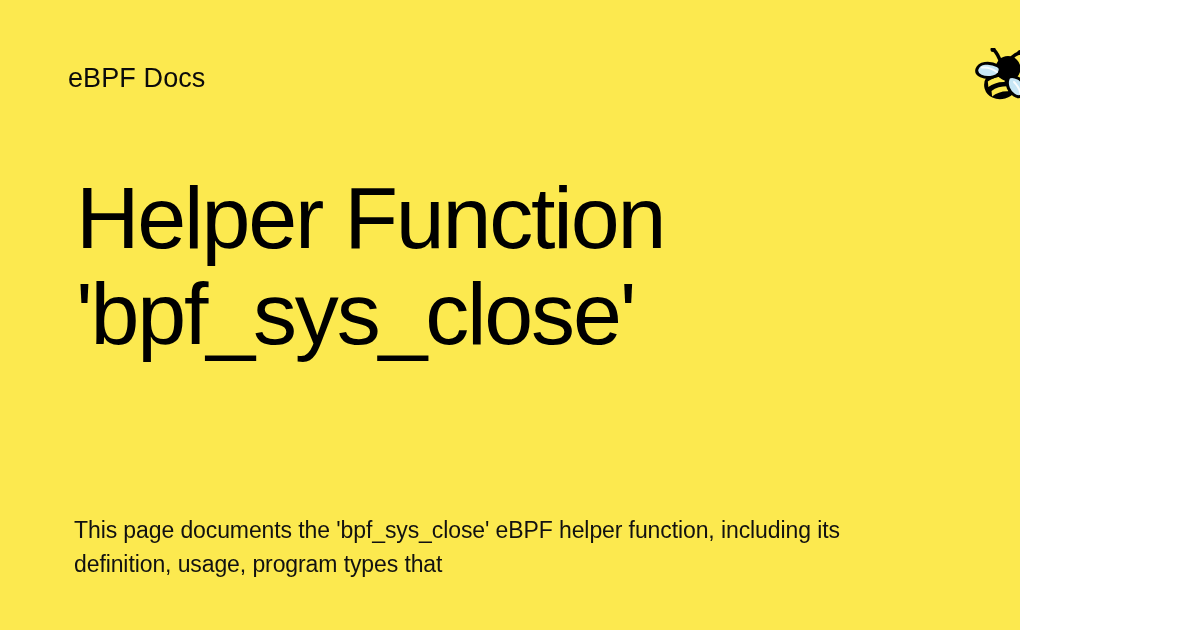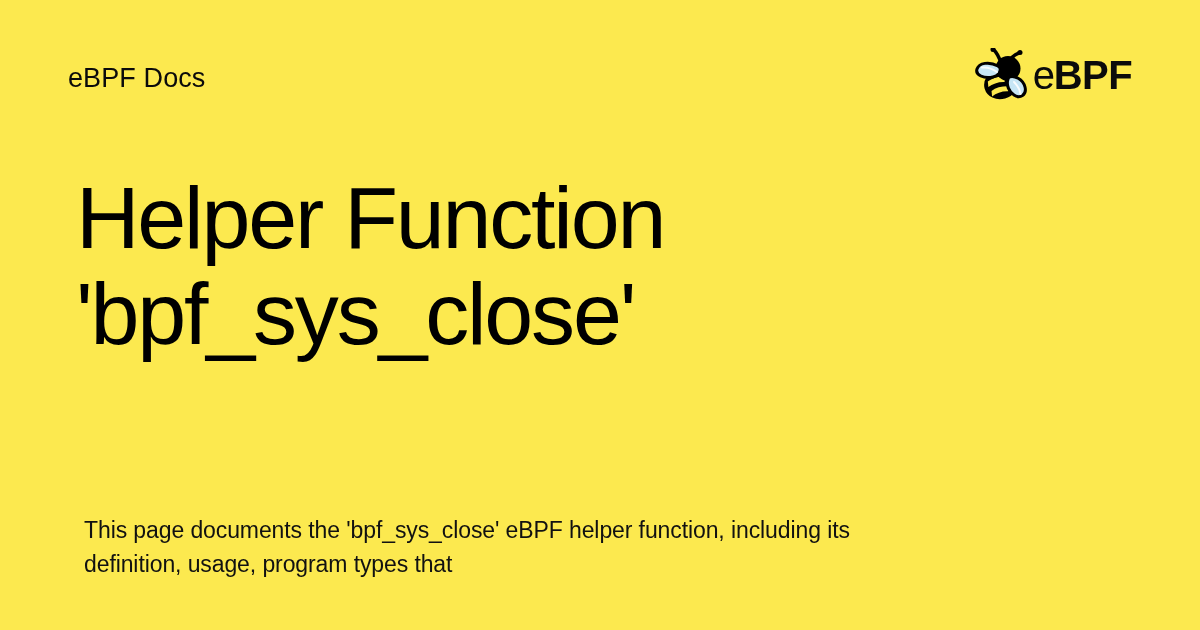--- a/index.html
+++ b/index.html
@@ -8,21 +8,21 @@
   }
   body {
     width: 1200px;
     height: 630px;
     overflow: hidden;
     font-family: "Liberation Sans", sans-serif;
   }
 
   .og-card {
     position: relative;
-    width: 1200px;
+    width: 1020px;
     height: 630px;
     background: #FCE94F;
     box-sizing: border-box;
     overflow: hidden;
   }
 
   
   .card-header {
     position: absolute;
     top: 0;
@@ -91,21 +91,21 @@
     line-height: 96px;
     font-weight: 400;
     color: #000000;
     letter-spacing: -2.2px;
     white-space: pre-line;
   }
 
   
   .description-block {
     position: absolute;
-    left: 84px;
+    left: 74px;
     top: 513px;
     width: 820px;
     max-height: 68px;
     overflow: hidden;
   }
 
   .page-description {
     margin: 0;
     font-size: 23px;
     line-height: 34px;

